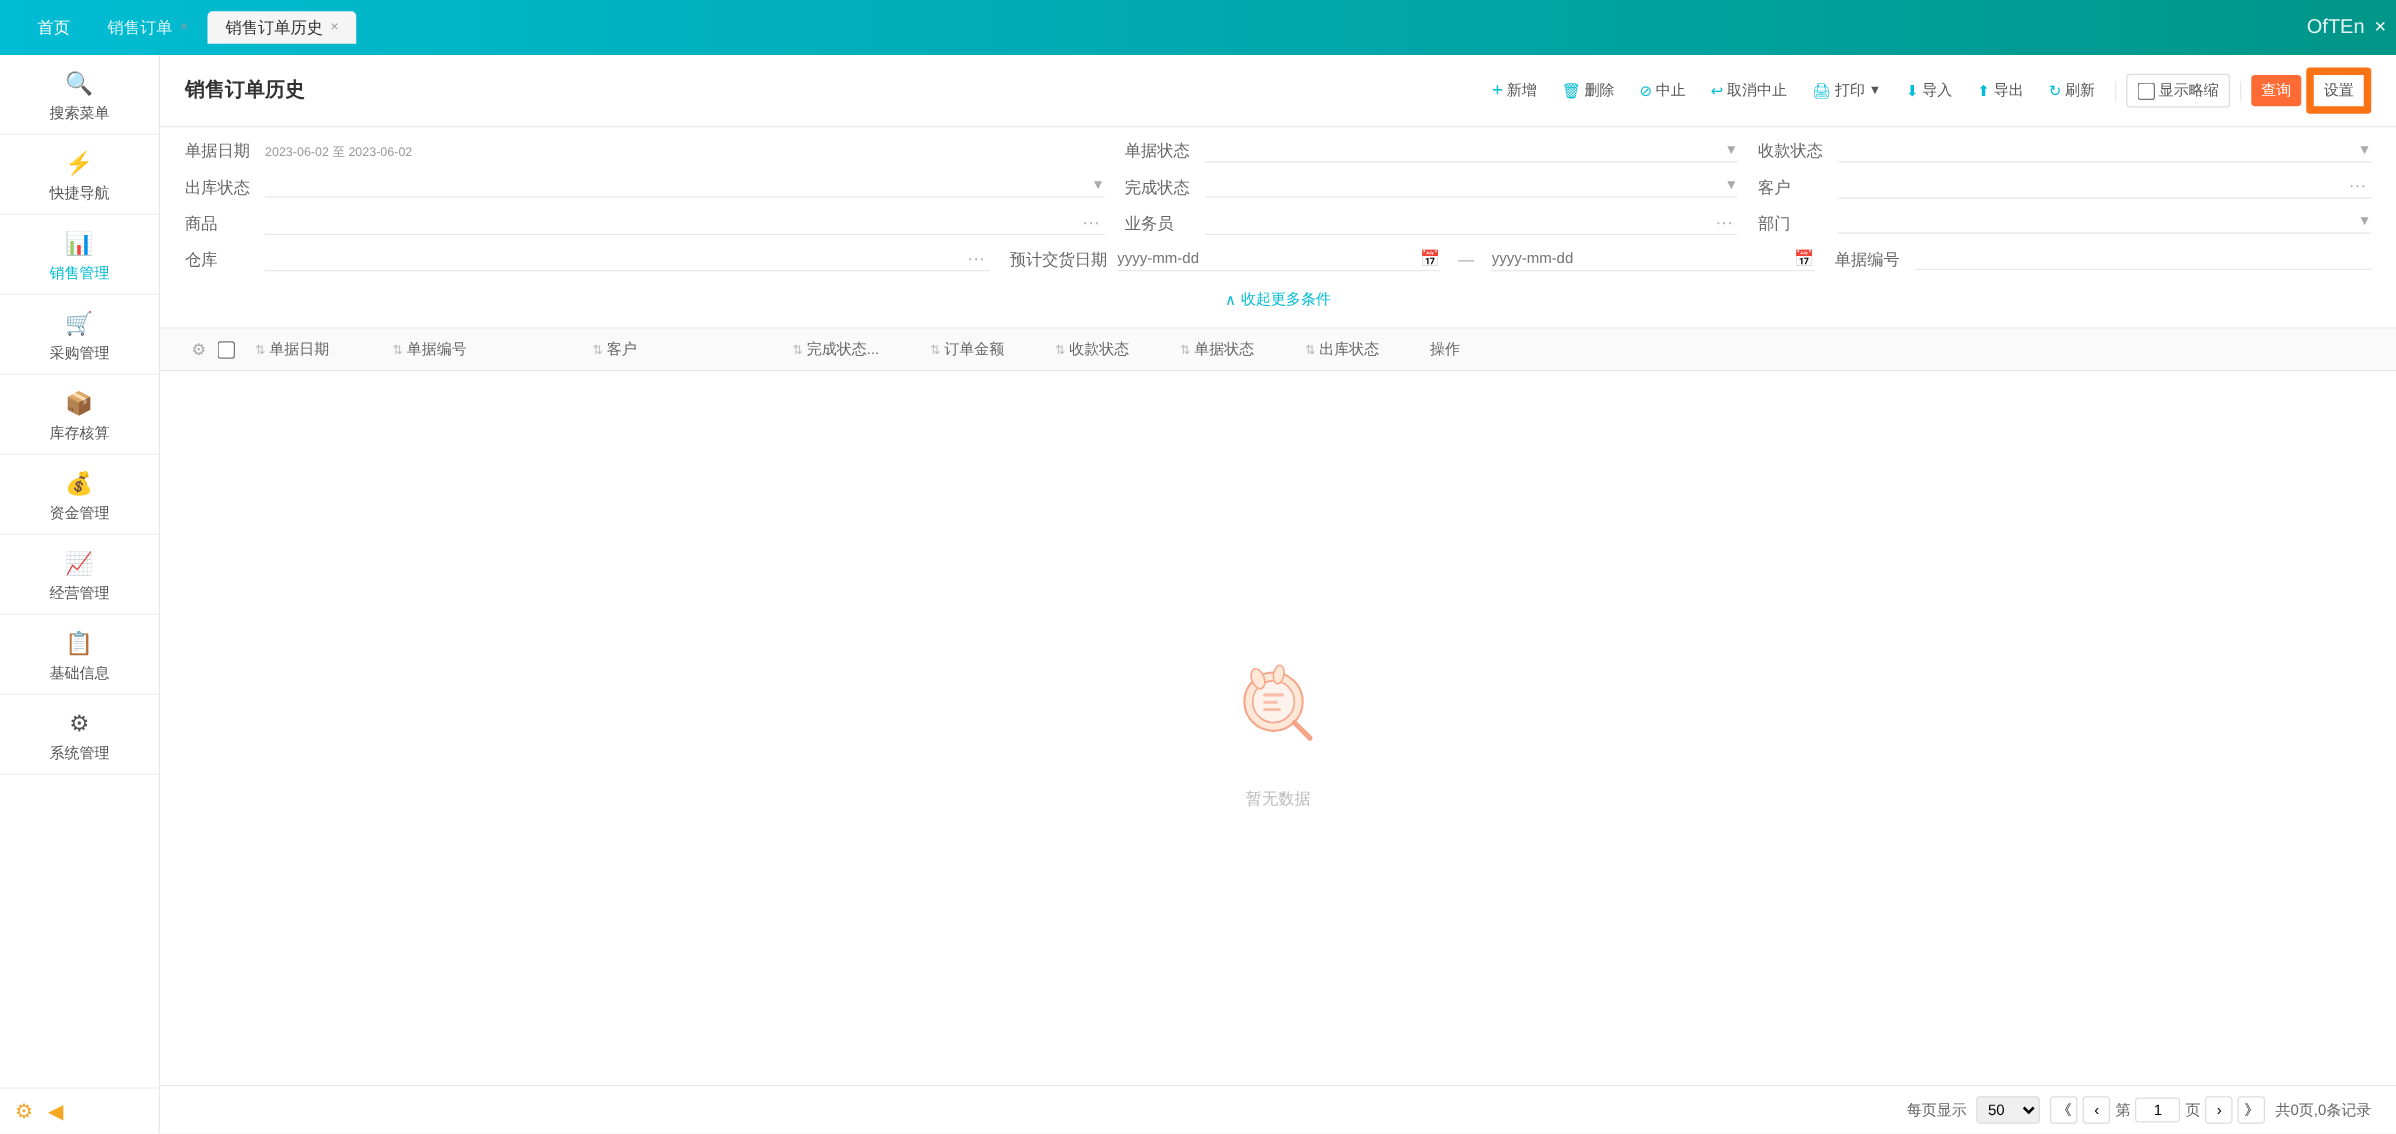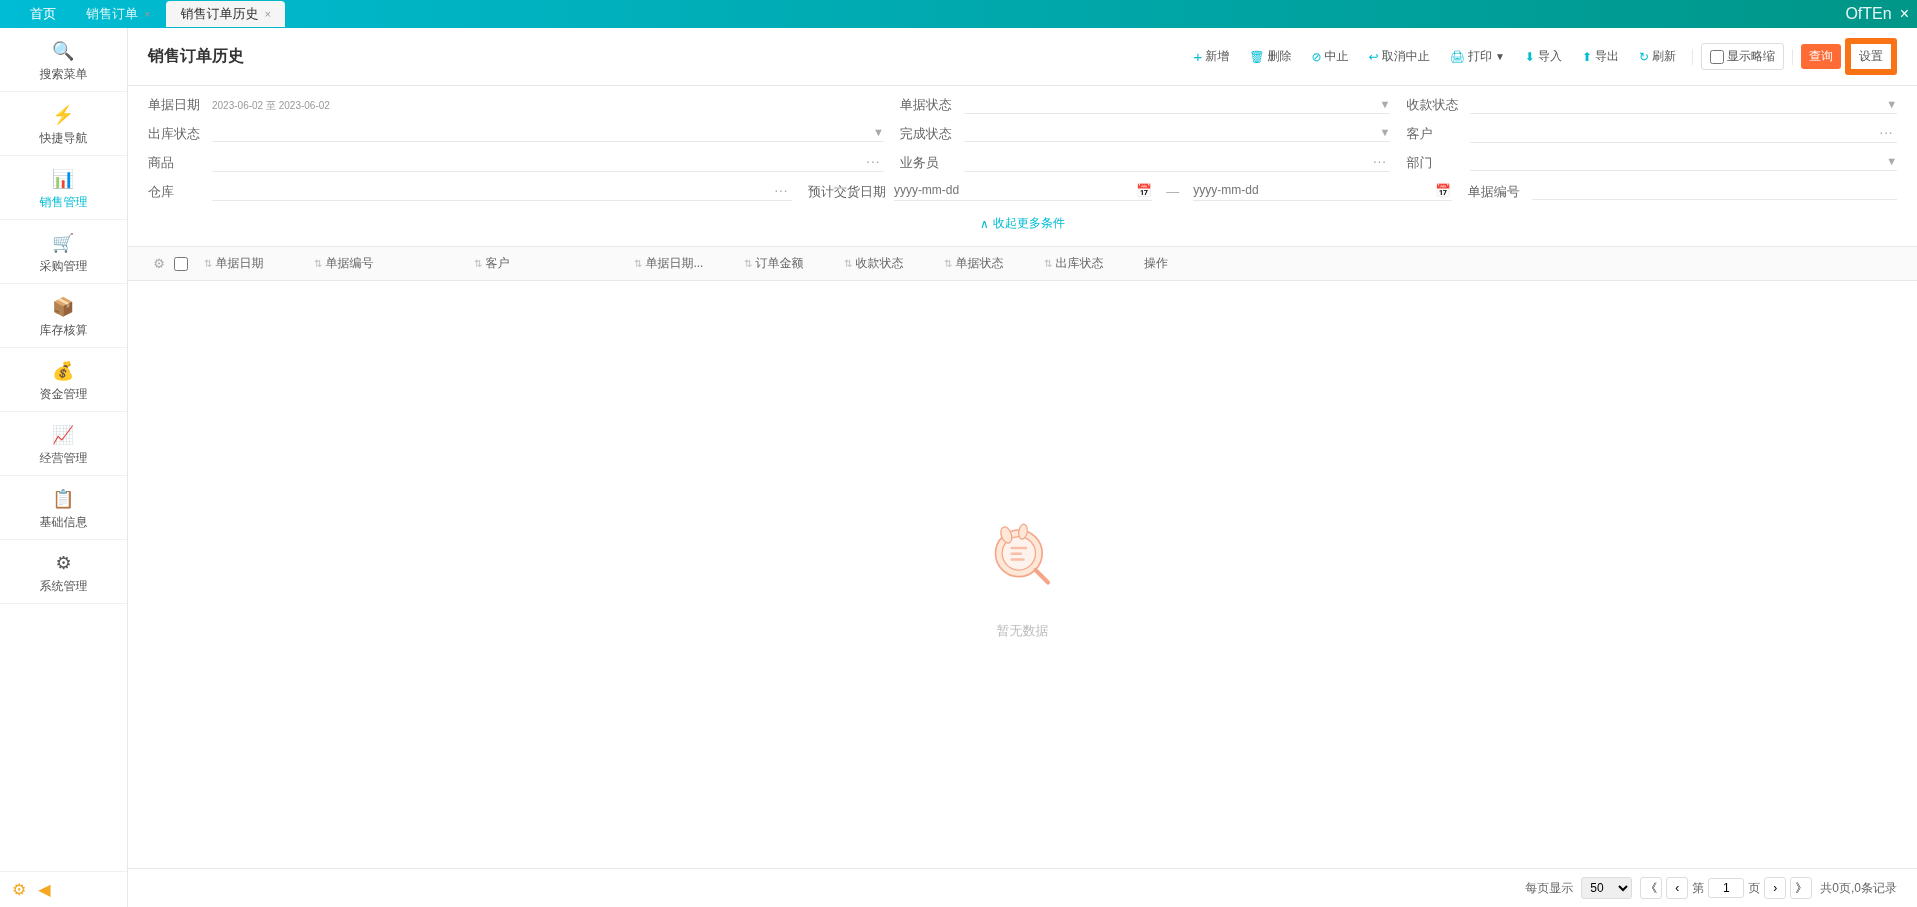--- a/index.html
+++ b/index.html
@@ -1,20 +1,20 @@
 <!DOCTYPE html>
 <html><head>
   <meta charset="utf-8">
   <style>
     * { box-sizing: border-box; margin: 0; padding: 0; }
     body { font-family: 'Microsoft YaHei', Arial, sans-serif; font-size: 13px; background: #f5f5f5; display: flex; flex-direction: column; height: 100vh; overflow: hidden; }
 
     
     .top-bar {
-      height: 28px;
+      height: 44px;
       background: linear-gradient(90deg, #00bcd4 0%, #009688 100%);
       display: flex;
       align-items: center;
       padding: 0 8px;
       color: white;
       flex-shrink: 0;
       text-align: right;
     }
     .top-bar .tabs {
       display: flex;
@@ -596,21 +596,21 @@
         <div class="th-cell col-num">
           <span class="th-sort">⇅</span>
           <span>单据编号</span>
         </div>
         <div class="th-cell col-customer">
           <span class="th-sort">⇅</span>
           <span>客户</span>
         </div>
         <div class="th-cell col-delivery">
           <span class="th-sort">⇅</span>
-          <span>单据日期...</span>
+          <span>完成状态...</span>
         </div>
         <div class="th-cell col-amount">
           <span class="th-sort">⇅</span>
           <span>订单金额</span>
         </div>
         <div class="th-cell col-pay-status">
           <span class="th-sort">⇅</span>
           <span>收款状态</span>
         </div>
         <div class="th-cell col-order-status">

